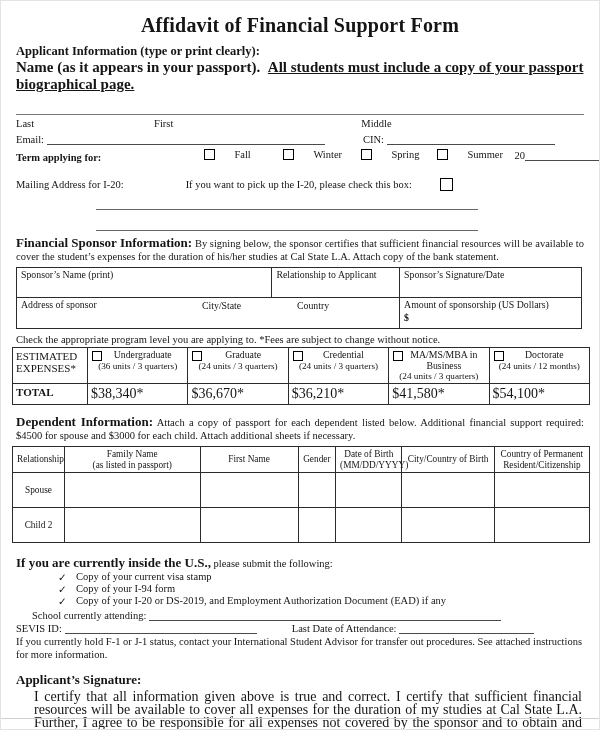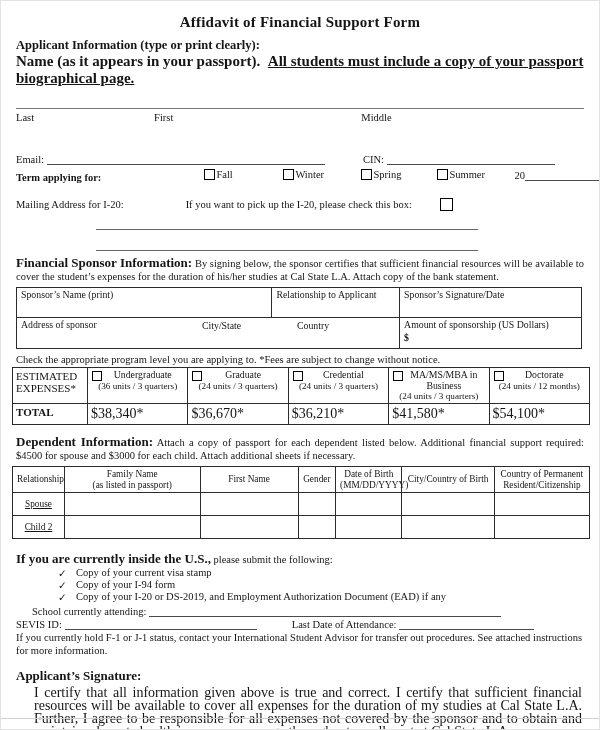--- a/index.html
+++ b/index.html
@@ -8,45 +8,45 @@
     font-family: "Liberation Serif", serif;
     color: #151515;
     background: #fff;
     border: 1px solid #e3e3e3;
     position: relative;
     overflow: hidden;
   }
   .page { padding: 0 15px; }
   .title {
     text-align: center;
-    font-size: 15px;
+    font-size: 20px;
     font-weight: bold;
     margin-top: 13px;
     letter-spacing: 0.2px;
   }
   .sec-heading { font-weight: bold; font-size: 12.5px; margin-top: 7px; }
   .small { font-size: 15px; font-weight: bold; }
   .name-note { text-decoration: underline; }
   .rule { border: 0; border-top: 1px solid #777; margin-top: 21px; }
   .labels-row { display: flex; font-size: 10.5px; margin-top: 3px; }
   .labels-row .l-first { margin-left: 120px; }
   .labels-row .l-middle { margin-left: 188px; }
   .row { display: flex; align-items: flex-end; font-size: 10.5px; }
   .blank { display: inline-block; border-bottom: 1px solid #4a4a4a; height: 12px; }
-  .email-row { margin-top: 30px; }
+  .email-row { margin-top: 4px; }
   .email-line { width: 278px; margin-left: 3px; }
   .cin-label { margin-left: 38px; }
   .cin-line { width: 168px; margin-left: 3px; }
   .term-row { margin-top: 4px; align-items: center; }
   .term-label { font-weight: bold; text-align: right; }
   .cb {
     display: inline-block; width: 11px; height: 11px;
     border: 1.6px solid #000; background: #fff; flex: none;
   }
-  .term-item { display: flex; align-items: center; gap: 1px; position: absolute; }
+  .term-item { display: flex; align-items: center; gap: 19px; position: absolute; }
   .term-wrap { position: relative; height: 16px; flex: 1; }
   .ti-0 { left: 103px; } .ti-1 { left: 182px; } .ti-2 { left: 260px; } .ti-3 { left: 336px; }
   .year-group { position: absolute; left: 413px; display: flex; align-items: flex-end; }
   .year-line { width: 88px; }
   .mail-row { margin-top: 13px; align-items: center; }
   .pickup-label { margin-left: 62px; }
   .pickup-box { width: 13px; height: 13px; margin-left: 28px; }
   .addr-line { margin-left: 80px; width: 382px; border-bottom: 1px solid #666; }
   .addr-1 { height: 19px; } .addr-2 { height: 21px; }
   .lead-para { font-size: 10.5px; margin-top: 5px; line-height: 13px; text-align: justify; }
@@ -66,21 +66,21 @@
   .exp-head { position: relative; text-align: center; height: 33px; }
   .exp-head .cb { position: absolute; left: 4px; top: 3px; width: 10px; height: 10px; }
   .exp-head .nm { font-size: 9.8px; padding-left: 10px; line-height: 10.5px; }
   .exp-head .un { font-size: 9.2px; line-height: 10px; }
   .exp-label { font-size: 11px; font-weight: normal; line-height: 12px; }
   .total-label { font-weight: bold; font-size: 11px; }
   .total-cell { font-size: 14px; padding-left: 12px; height: 14px; }
   .dep-table { width: 578px; margin-top: 4px; margin-left: -4px; }
   .dep-table td { text-align: center; font-size: 9.3px; line-height: 10.5px; }
   .dep-head td { height: 26px; vertical-align: middle; }
-  .dep-row td { height: 23px; vertical-align: middle; text-decoration: underline; }
+  .dep-row td { height: 35px; vertical-align: middle; }
   .us-heading { font-size: 10.5px; margin-top: 12px; }
   .us-heading b { font-size: 13px; }
   .check-item { font-size: 10.5px; display: flex; }
   .check-item .tick { margin-left: 42px; width: 18px; }
   .school-row { margin-top: 2px; margin-left: 16px; }
   .school-line { width: 352px; margin-left: 3px; }
   .sevis-line { width: 192px; margin-left: 3px; }
   .att-label { margin-left: 35px; }
   .att-line { width: 135px; margin-left: 3px; }
   .note-para { font-size: 10.5px; line-height: 12.5px; margin-top: 2px; }

